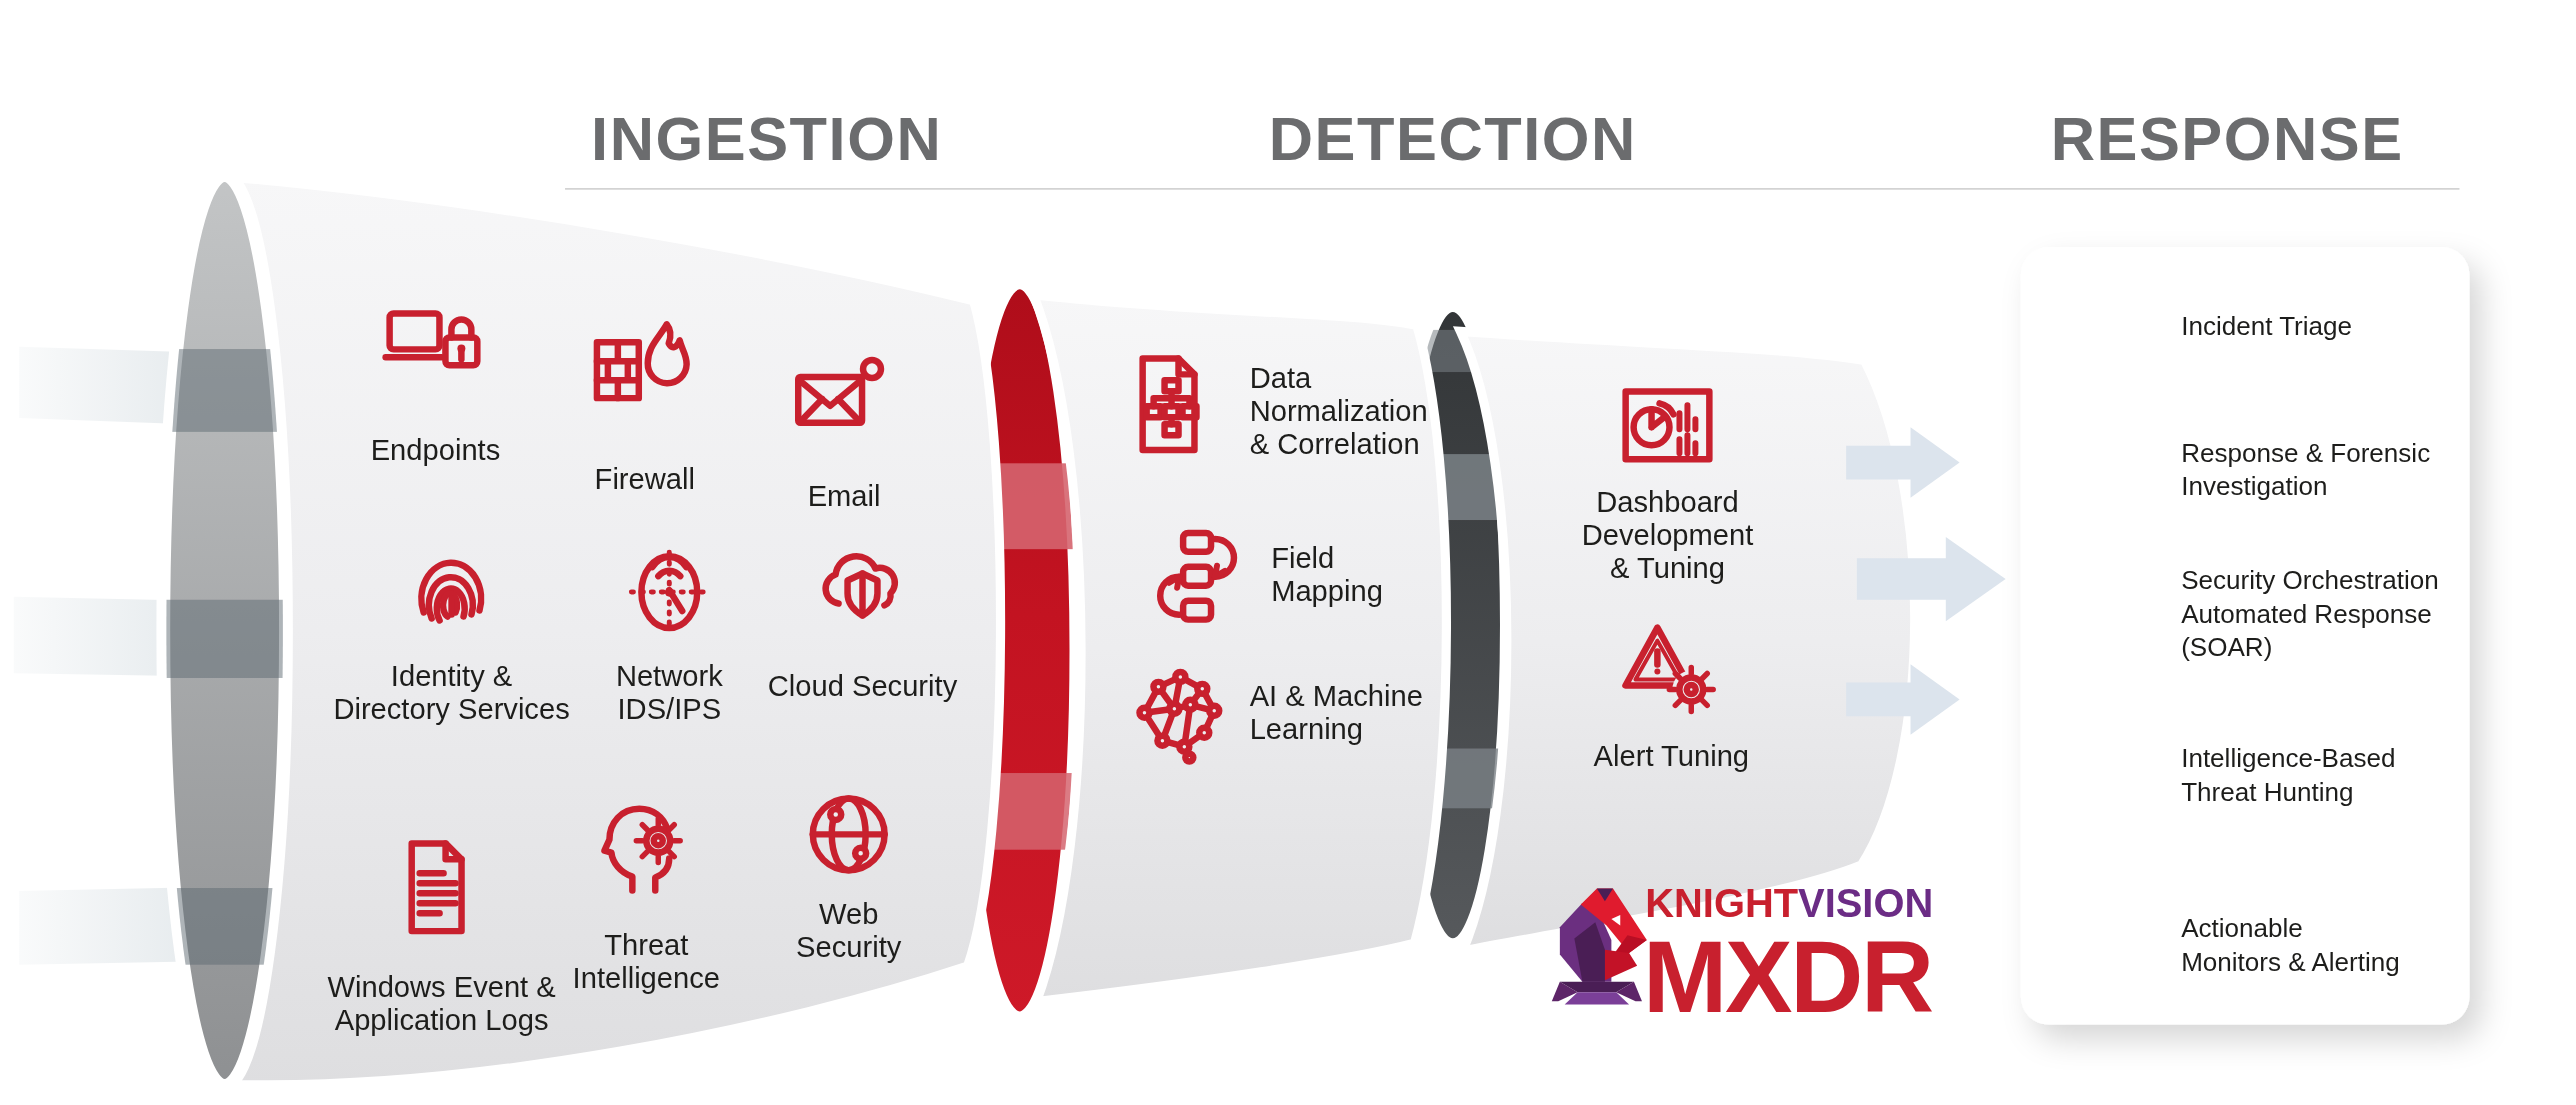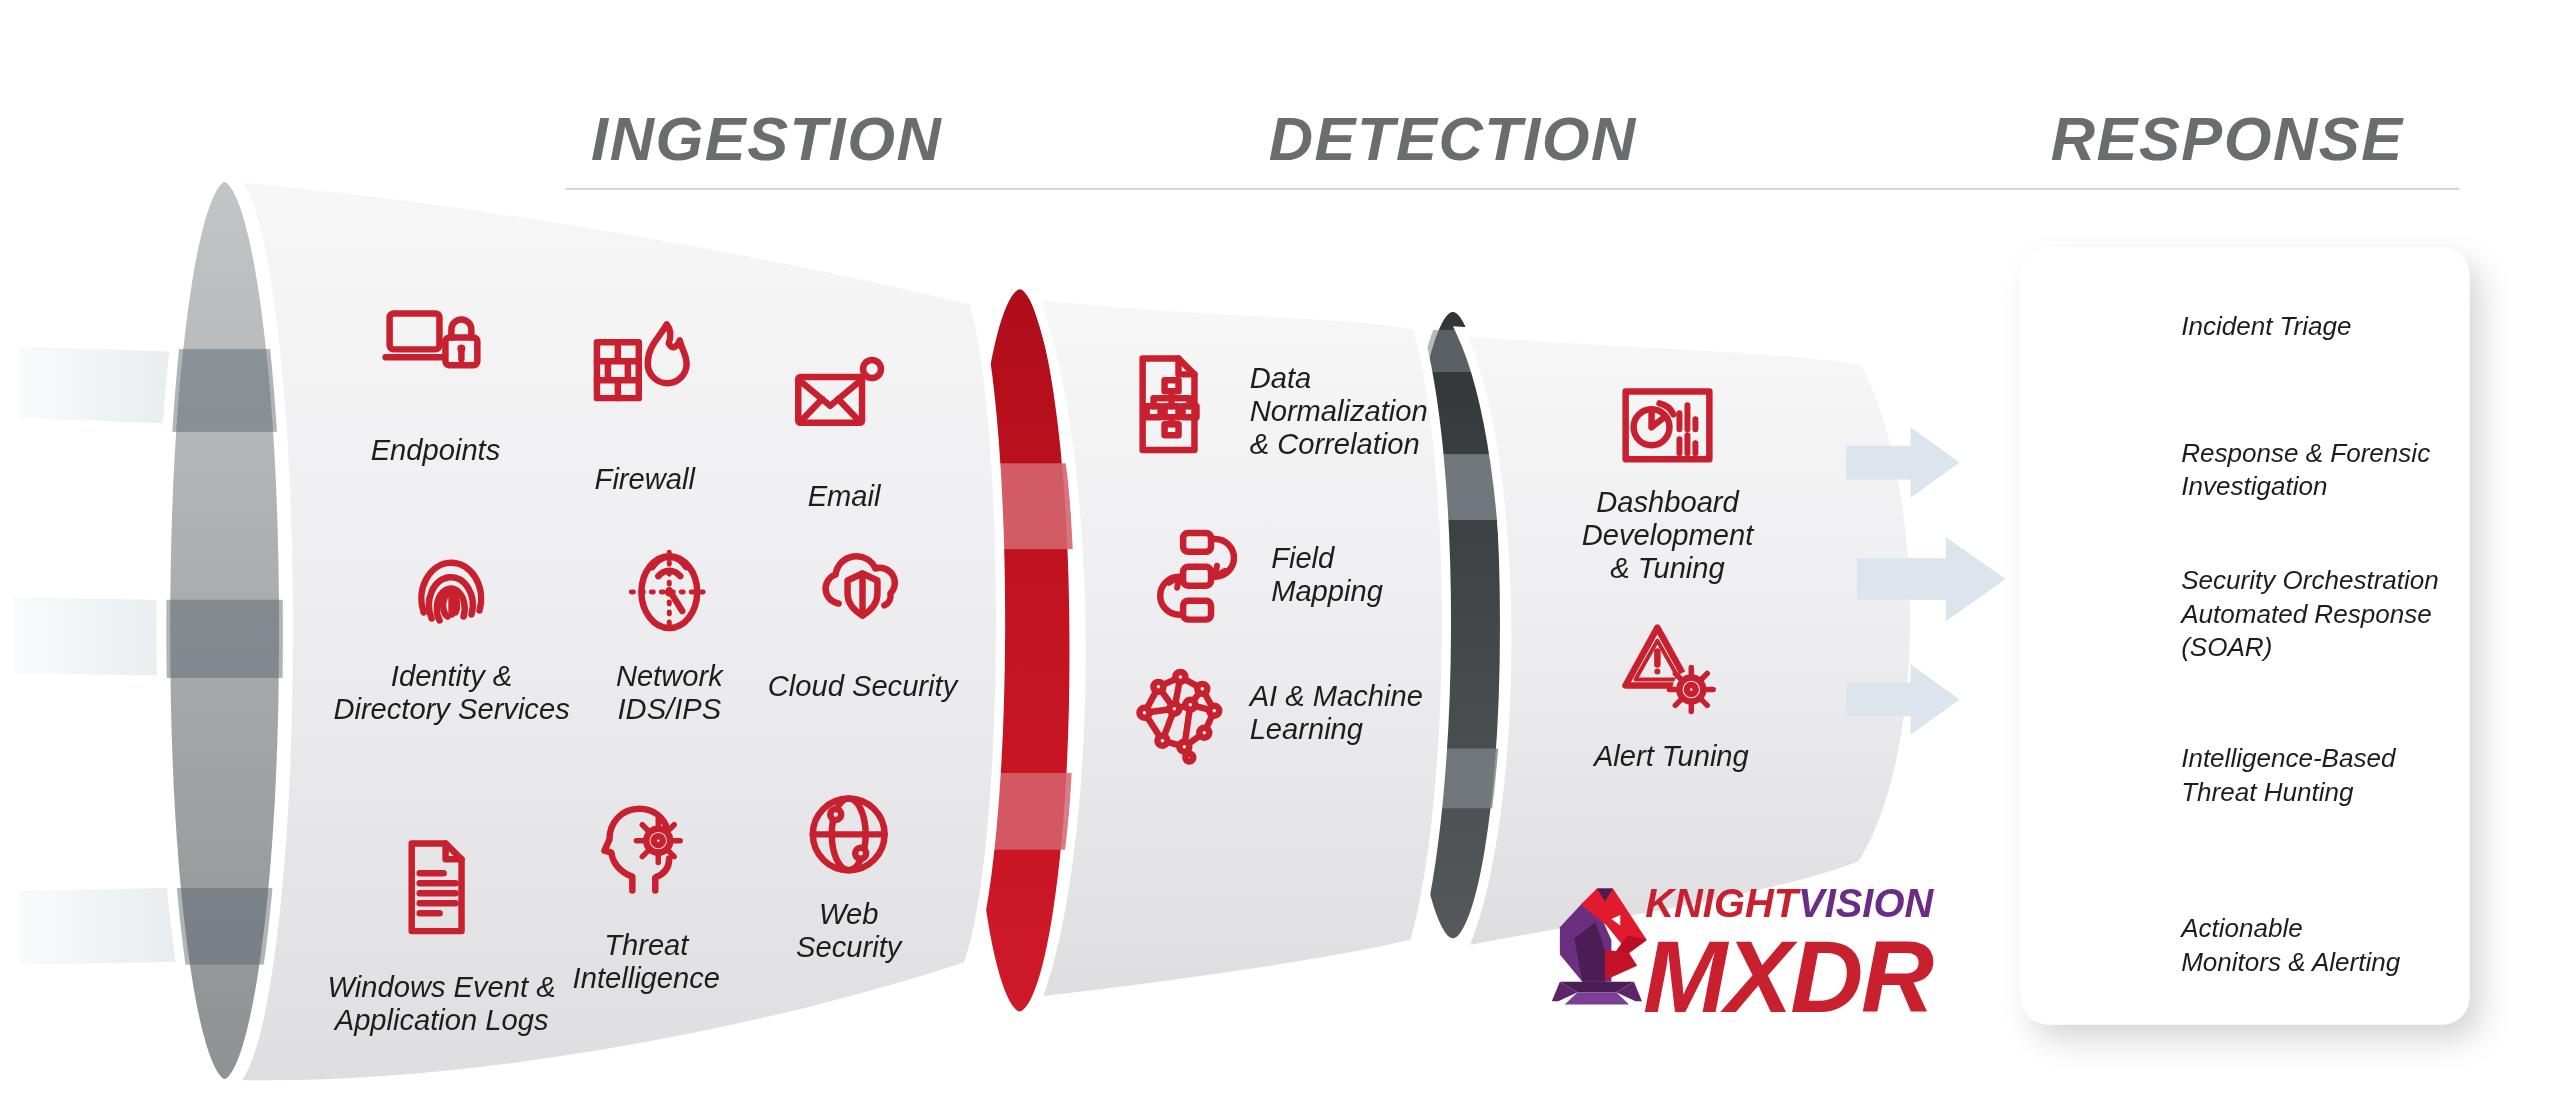--- a/index.html
+++ b/index.html
@@ -1,17 +1,17 @@
 <!DOCTYPE html>
 <html style="font-size:12.3px"><head>
 <meta charset="utf-8">
 <style>
   html,body{margin:0;padding:0;background:#ffffff;}
   .stage{position:relative;width:2576px;height:1106px;background:#fff;overflow:hidden;
-         font-family:"Liberation Sans", sans-serif;font-style:italic;}
+         font-family:"Liberation Sans", sans-serif;}
   svg{position:absolute;inset:0;}
   text{font-family:"Liberation Sans", sans-serif;}
   .title{font-size:80px;font-weight:700;fill:#6B6C6E;letter-spacing:2px;text-anchor:middle;}
   .lbl{font-size:38px;font-weight:400;fill:#1D1D1B;}
   .lblC{text-anchor:middle;}
   .rlbl{font-size:34px;font-weight:400;fill:#1D1D1B;}
   .brand1{font-size:52px;font-weight:700;}
   .brand2{font-size:132px;font-weight:700;letter-spacing:-3px;fill:#C8202E;}
   .kn{fill:#C8202E;}
   .vi{fill:#6B2C85;}

